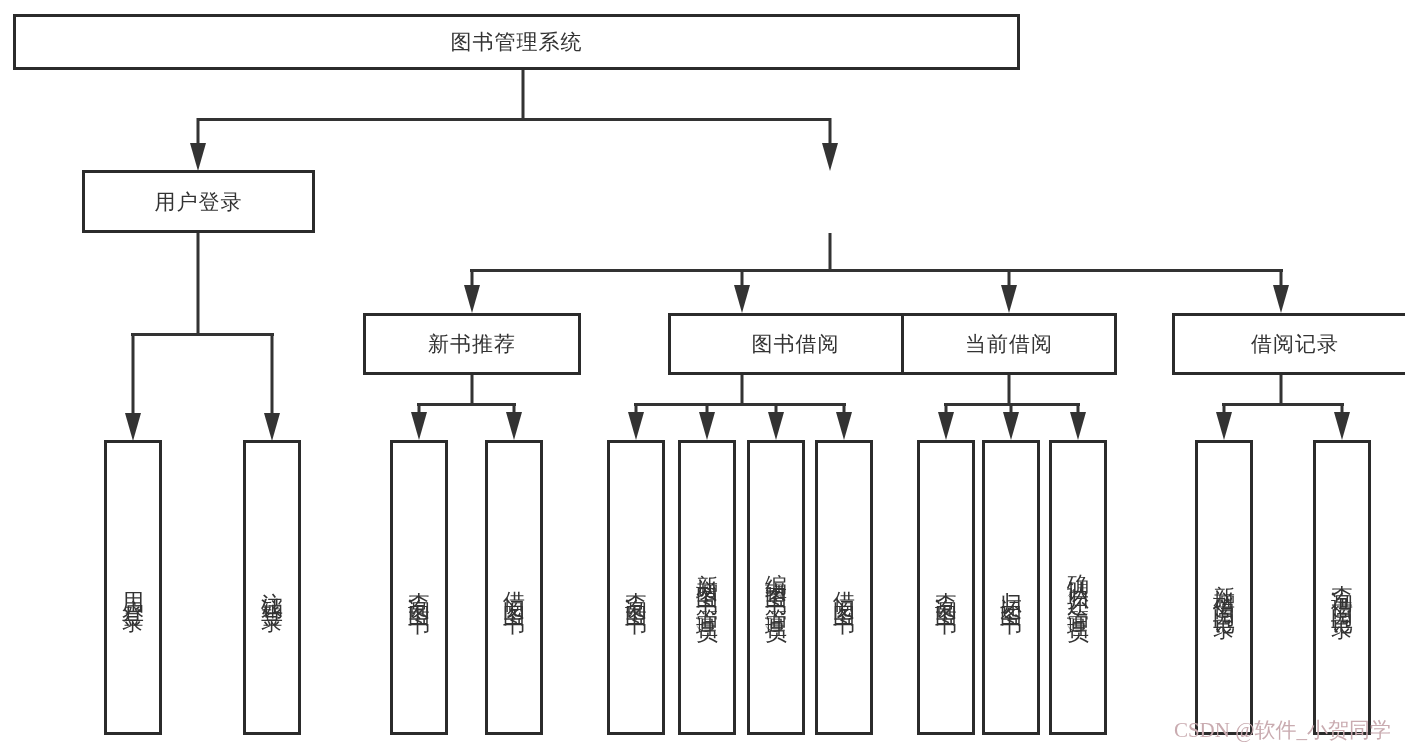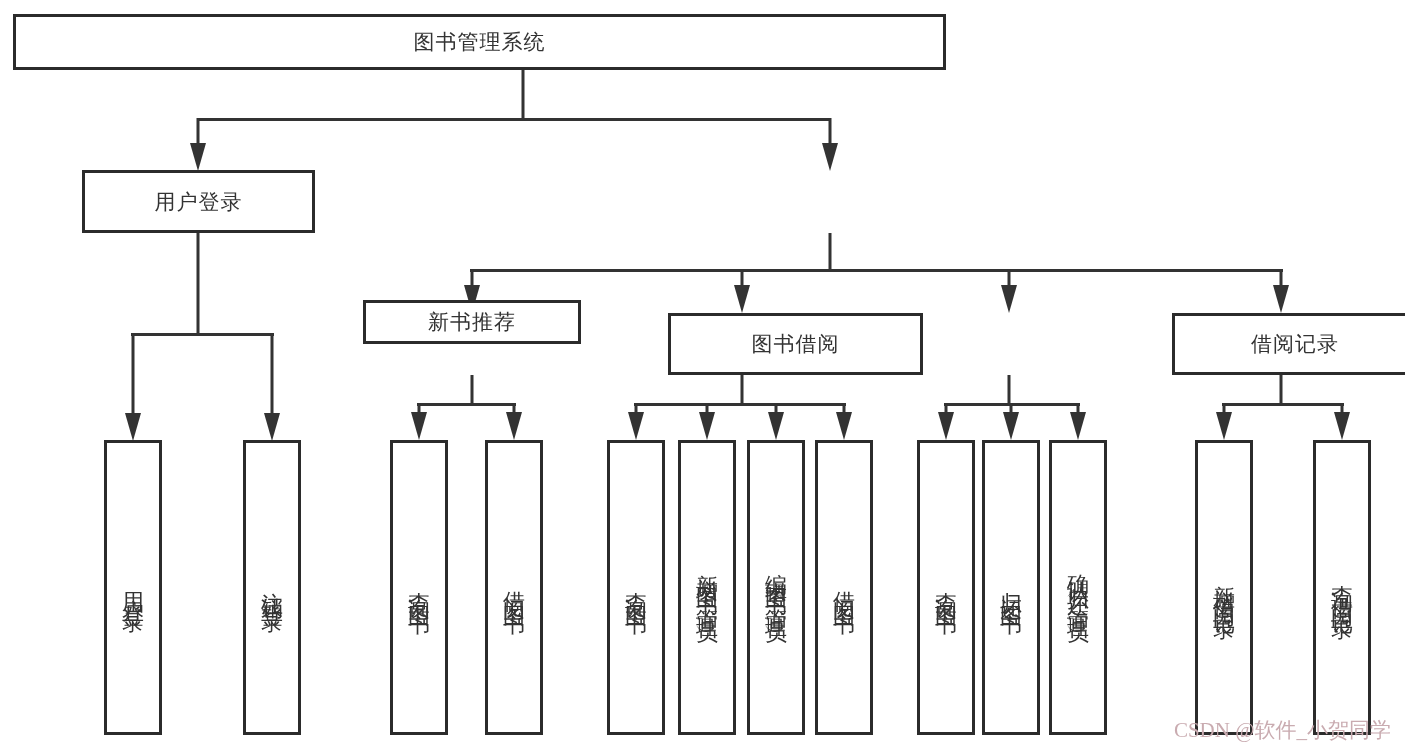--- a/index.html
+++ b/index.html
@@ -60,21 +60,21 @@
     z-index: 5;
     white-space: nowrap;
     font-family: Liberation Serif, serif;
   }
 </style>
 </head>
 <body>
 
 <div class="canvas">
 
-  <div class="box hbox" style="left:13px;top:14px;width:933px;height:56px">
+  <div class="box hbox" style="left:13px;top:14px;width:1007px;height:56px">
     <span class="lbl">图书管理系统</span>
   </div>
 
   <div class="vline" style="left:523px;top:70px;height:50px"></div>
   <div class="hline" style="left:197px;top:118px;width:634px"></div>
   <div class="vline" style="left:198px;top:118px;height:27px"></div>
   <div class="ah" style="left:198px;top:143px"></div>
   <div class="vline" style="left:830px;top:118px;height:27px"></div>
   <div class="ah" style="left:830px;top:143px"></div>
 
@@ -93,25 +93,28 @@
   <div class="hline" style="left:470px;top:269px;width:813px"></div>
   <div class="vline" style="left:472px;top:269px;height:18px"></div>
   <div class="ah" style="left:472px;top:285px"></div>
   <div class="vline" style="left:742px;top:269px;height:18px"></div>
   <div class="ah" style="left:742px;top:285px"></div>
   <div class="vline" style="left:1009px;top:269px;height:18px"></div>
   <div class="ah" style="left:1009px;top:285px"></div>
   <div class="vline" style="left:1281px;top:269px;height:18px"></div>
   <div class="ah" style="left:1281px;top:285px"></div>
 
-  <div class="box hbox" style="left:363px;top:300px;width:218px;height:44px">
+  <div class="box hbox" style="left:363px;top:313px;width:218px;height:62px">
     <span class="lbl">新书推荐</span>
   </div>
   <div class="box hbox" style="left:668px;top:313px;width:255px;height:62px">
     <span class="lbl">图书借阅</span>
+  </div>
+  <div class="box hbox" style="left:901px;top:313px;width:216px;height:62px">
+    <span class="lbl">当前借阅</span>
   </div>
   <div class="box hbox" style="left:1172px;top:313px;width:246px;height:62px">
     <span class="lbl">借阅记录</span>
   </div>
 
   <div class="vline" style="left:472px;top:375px;height:30px"></div>
   <div class="vline" style="left:742px;top:375px;height:30px"></div>
   <div class="vline" style="left:1009px;top:375px;height:30px"></div>
   <div class="vline" style="left:1281px;top:375px;height:30px"></div>
 

